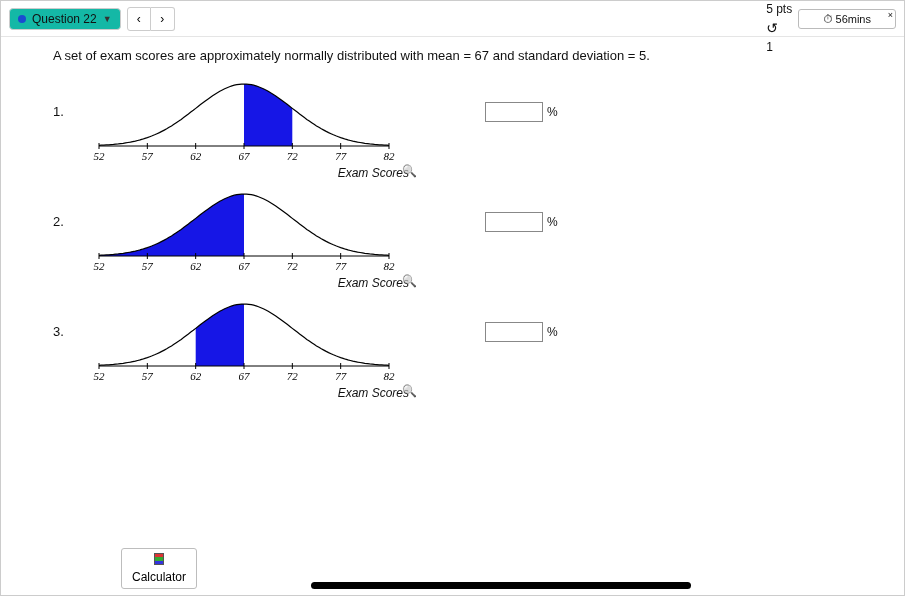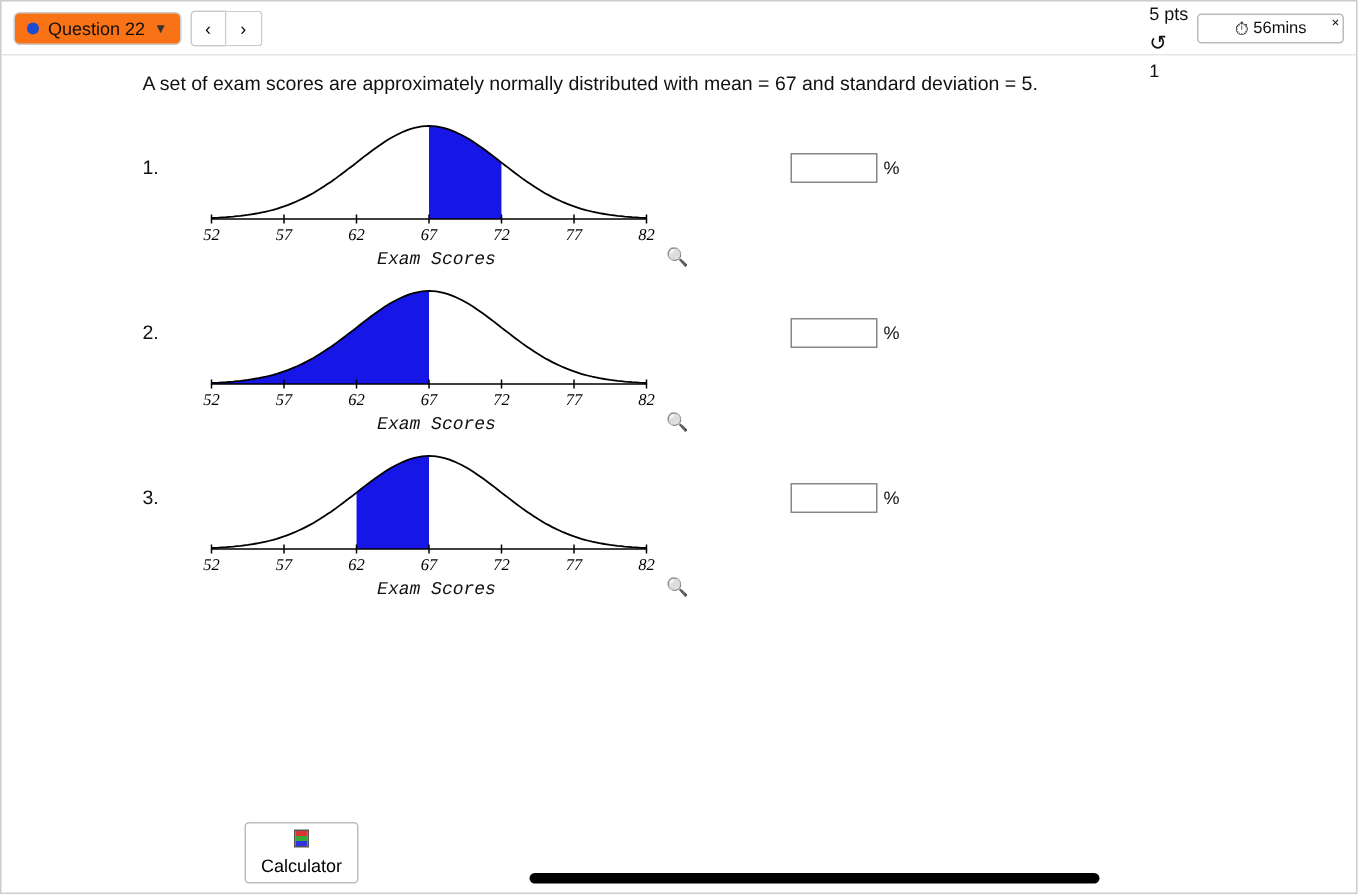--- a/index.html
+++ b/index.html
@@ -26,21 +26,21 @@
     border-bottom: 1px solid #e5e5e5;
   }
   .qpill {
     display: flex;
     align-items: center;
     gap: 6px;
     border: 1px solid #ccc;
     border-radius: 4px;
     padding: 3px 8px;
     font-size: 12px;
-    background: #f97316;
+    background: #14b8a6;
   }
   .dot {
     width: 8px; height: 8px; border-radius: 50%;
     background: #1a4bd1;
     display: inline-block;
   }
   .caret { font-size: 9px; color: #333; }
   .navbtn {
     width: 24px; height: 24px;
     border: 1px solid #ccc;
@@ -65,21 +65,20 @@
     font-size: 11px;
     display: flex; align-items: center; gap: 3px;
     position: relative;
   }
   .timerbox .x { position: absolute; top: 0px; right: 2px; font-size: 9px; cursor: pointer; }
   .content {
     padding: 10px 24px 0 52px;
     height: calc(100% - 36px);
     overflow: hidden;
     position: relative;
-    margin-left: 42px;
   }
   .qtext { font-size: 13px; line-height: 1.45; max-width: 700px; }
   .qtext strong { font-weight: 700; }
   .charts { margin-top: 8px; }
   .chartrow {
     display: flex;
     align-items: flex-end;
     gap: 16px;
     margin-bottom: 4px;
     position: relative;
@@ -89,24 +88,24 @@
     font-size: 13px;
     align-self: center;
     margin-bottom: 30px;
   }
   .chartblock {
     width: 320px;
     position: relative;
   }
   .chartblock svg { display: block; }
   .axlabel {
-    font-family: Liberation Mono, monospace;
+    font-family: Liberation Sans, sans-serif;
     font-style: italic;
     font-size: 12px;
-    text-align: center;
+    text-align: right;
     margin-top: 2px;
   }
   .mag {
     position: absolute;
     right: -8px;
     bottom: 2px;
     font-size: 13px;
     color: #555;
     cursor: pointer;
   }

